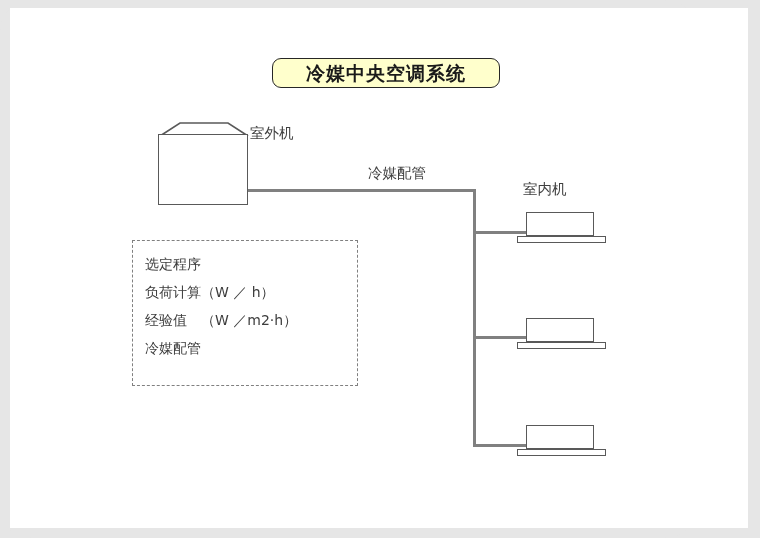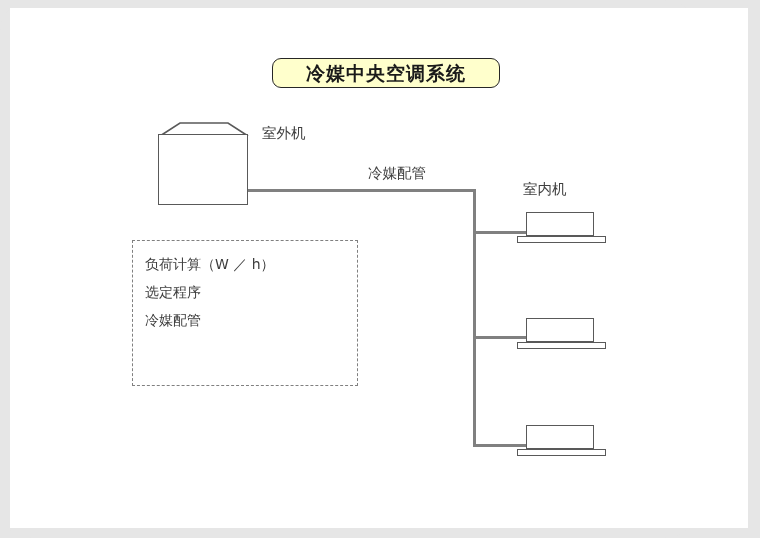--- a/index.html
+++ b/index.html
@@ -130,21 +130,21 @@
     <div id="title-box" class="abs">
       <span id="title-text">冷媒中央空调系统</span>
     </div>
 
     <div id="outdoor-handle" class="abs">
       <svg width="92" height="16" viewBox="0 0 92 16">
         <polyline points="2,15 22,2 70,2 90,15" fill="none" stroke="#595959" stroke-width="1.6"></polyline>
       </svg>
     </div>
     <div id="outdoor-body" class="abs"></div>
-    <div class="abs label" style="left:252px; top:118px;">室外机</div>
+    <div class="abs label" style="left:240px; top:118px;">室外机</div>
 
     <div class="abs pipe-h" style="left:238px; top:181px; width:228px;"></div>
     <div class="abs pipe-v" style="left:463px; top:181px; height:258px;"></div>
     <div class="abs label" style="left:358px; top:158px;">冷媒配管</div>
 
     <div class="abs pipe-h" style="left:463px; top:223px; width:56px;"></div>
     <div class="abs pipe-h" style="left:463px; top:328px; width:56px;"></div>
     <div class="abs pipe-h" style="left:463px; top:436px; width:56px;"></div>
 
     <div class="abs label" style="left:513px; top:166px;margin-top:8px;">室内机</div>
@@ -152,19 +152,20 @@
     <div class="abs indoor-body" style="left:516px; top:204px;"></div>
     <div class="abs indoor-base" style="left:507px; top:228px;"></div>
 
     <div class="abs indoor-body" style="left:516px; top:310px;"></div>
     <div class="abs indoor-base" style="left:507px; top:334px;"></div>
 
     <div class="abs indoor-body" style="left:516px; top:417px;"></div>
     <div class="abs indoor-base" style="left:507px; top:441px;"></div>
 
     <div id="note-box" class="abs">
+      <div class="note-line">选定程序</div>
       <div class="note-line">负荷计算（W ／ h）</div>
-      <div class="note-line">选定程序</div>
+      <div class="note-line">经验值　（W ／m2·h）</div>
       <div class="note-line">冷媒配管</div>
     </div>
 
   </div>
 </div>
 
 </body></html>

